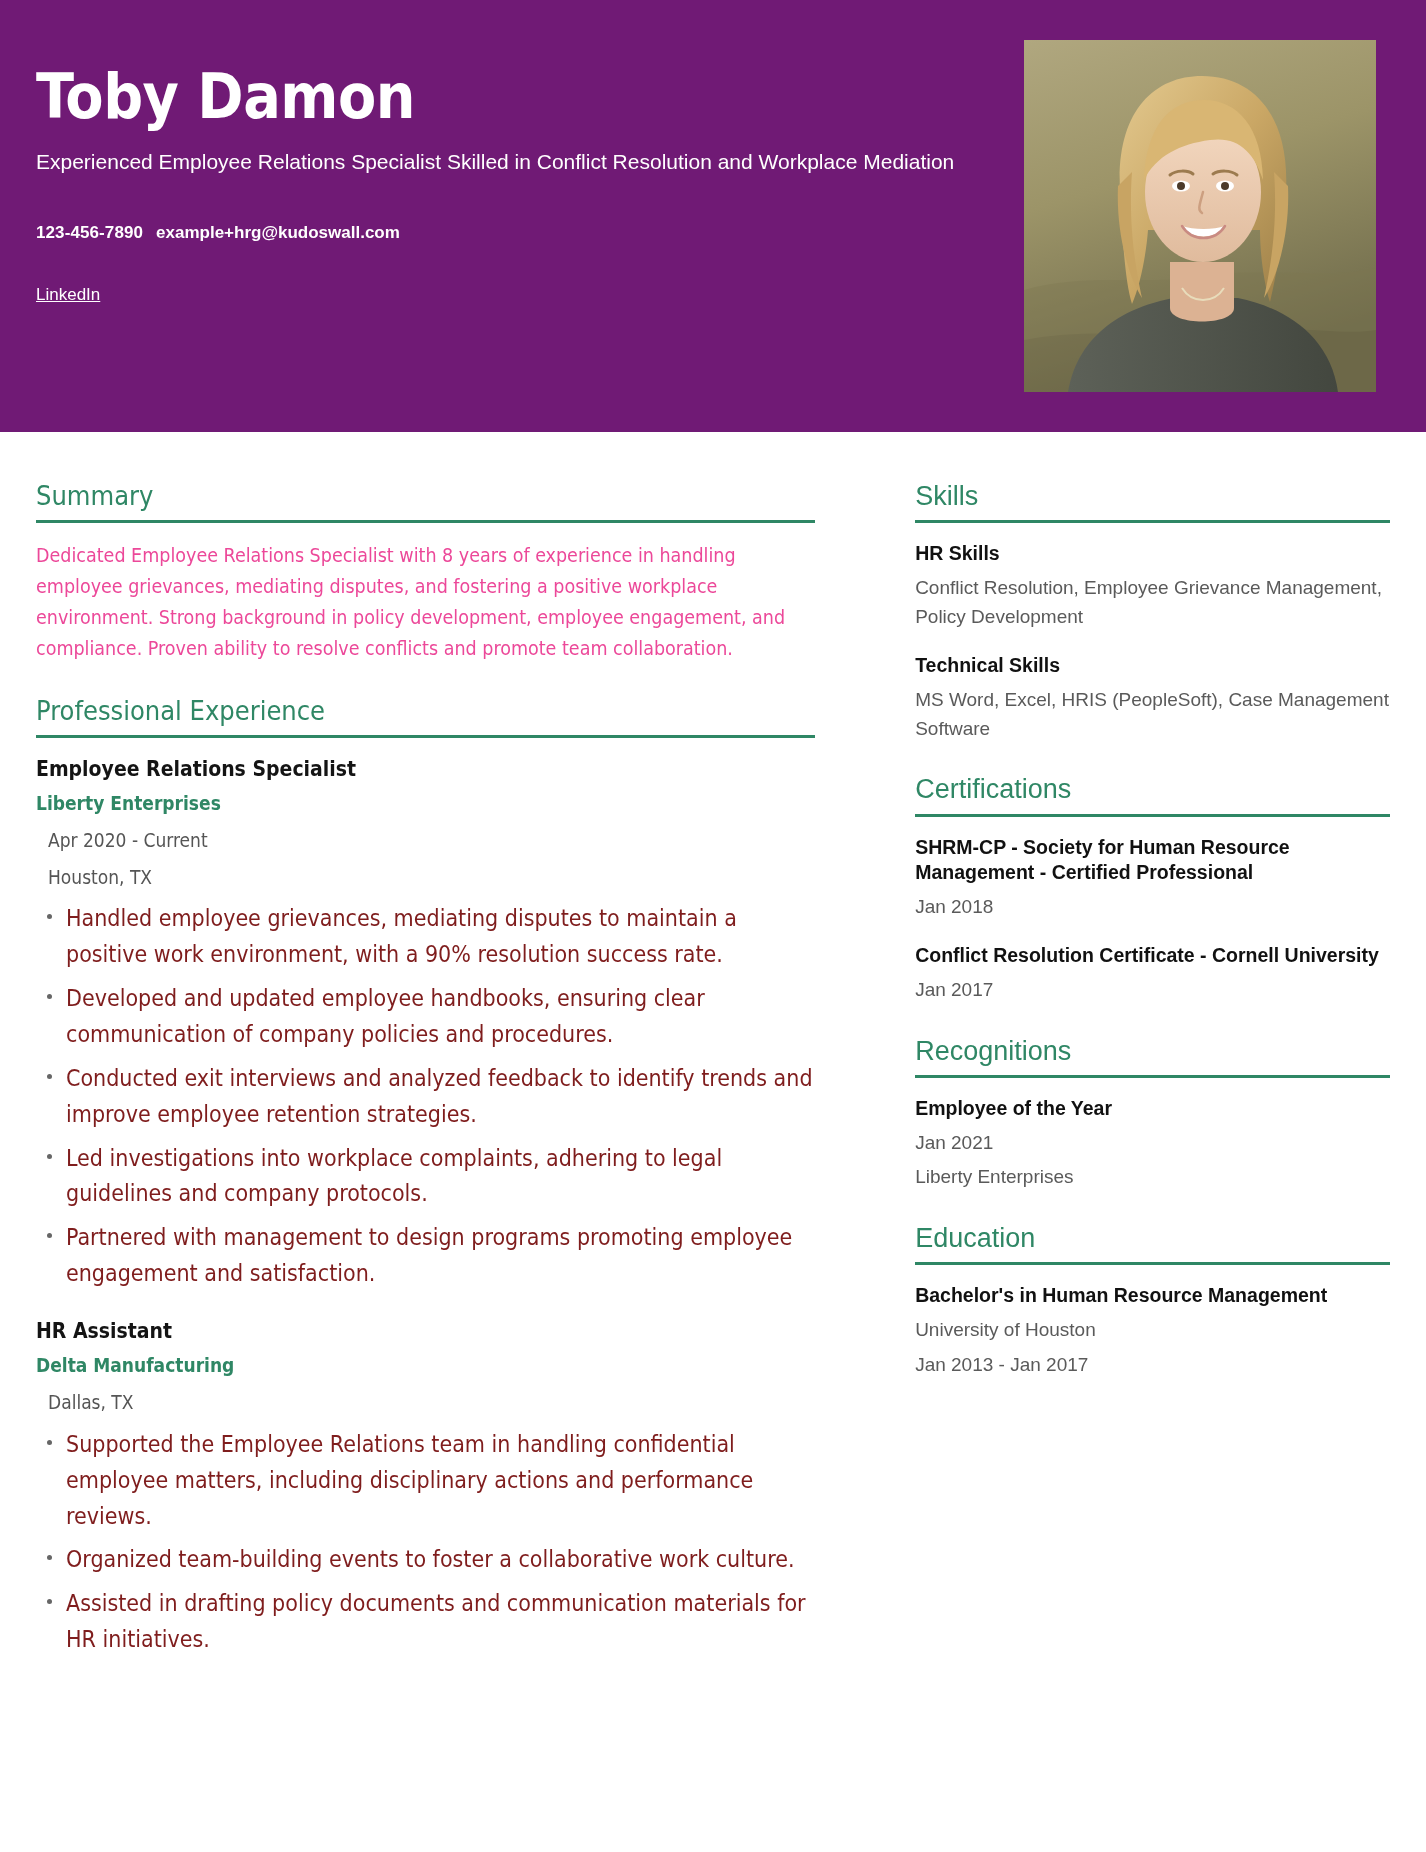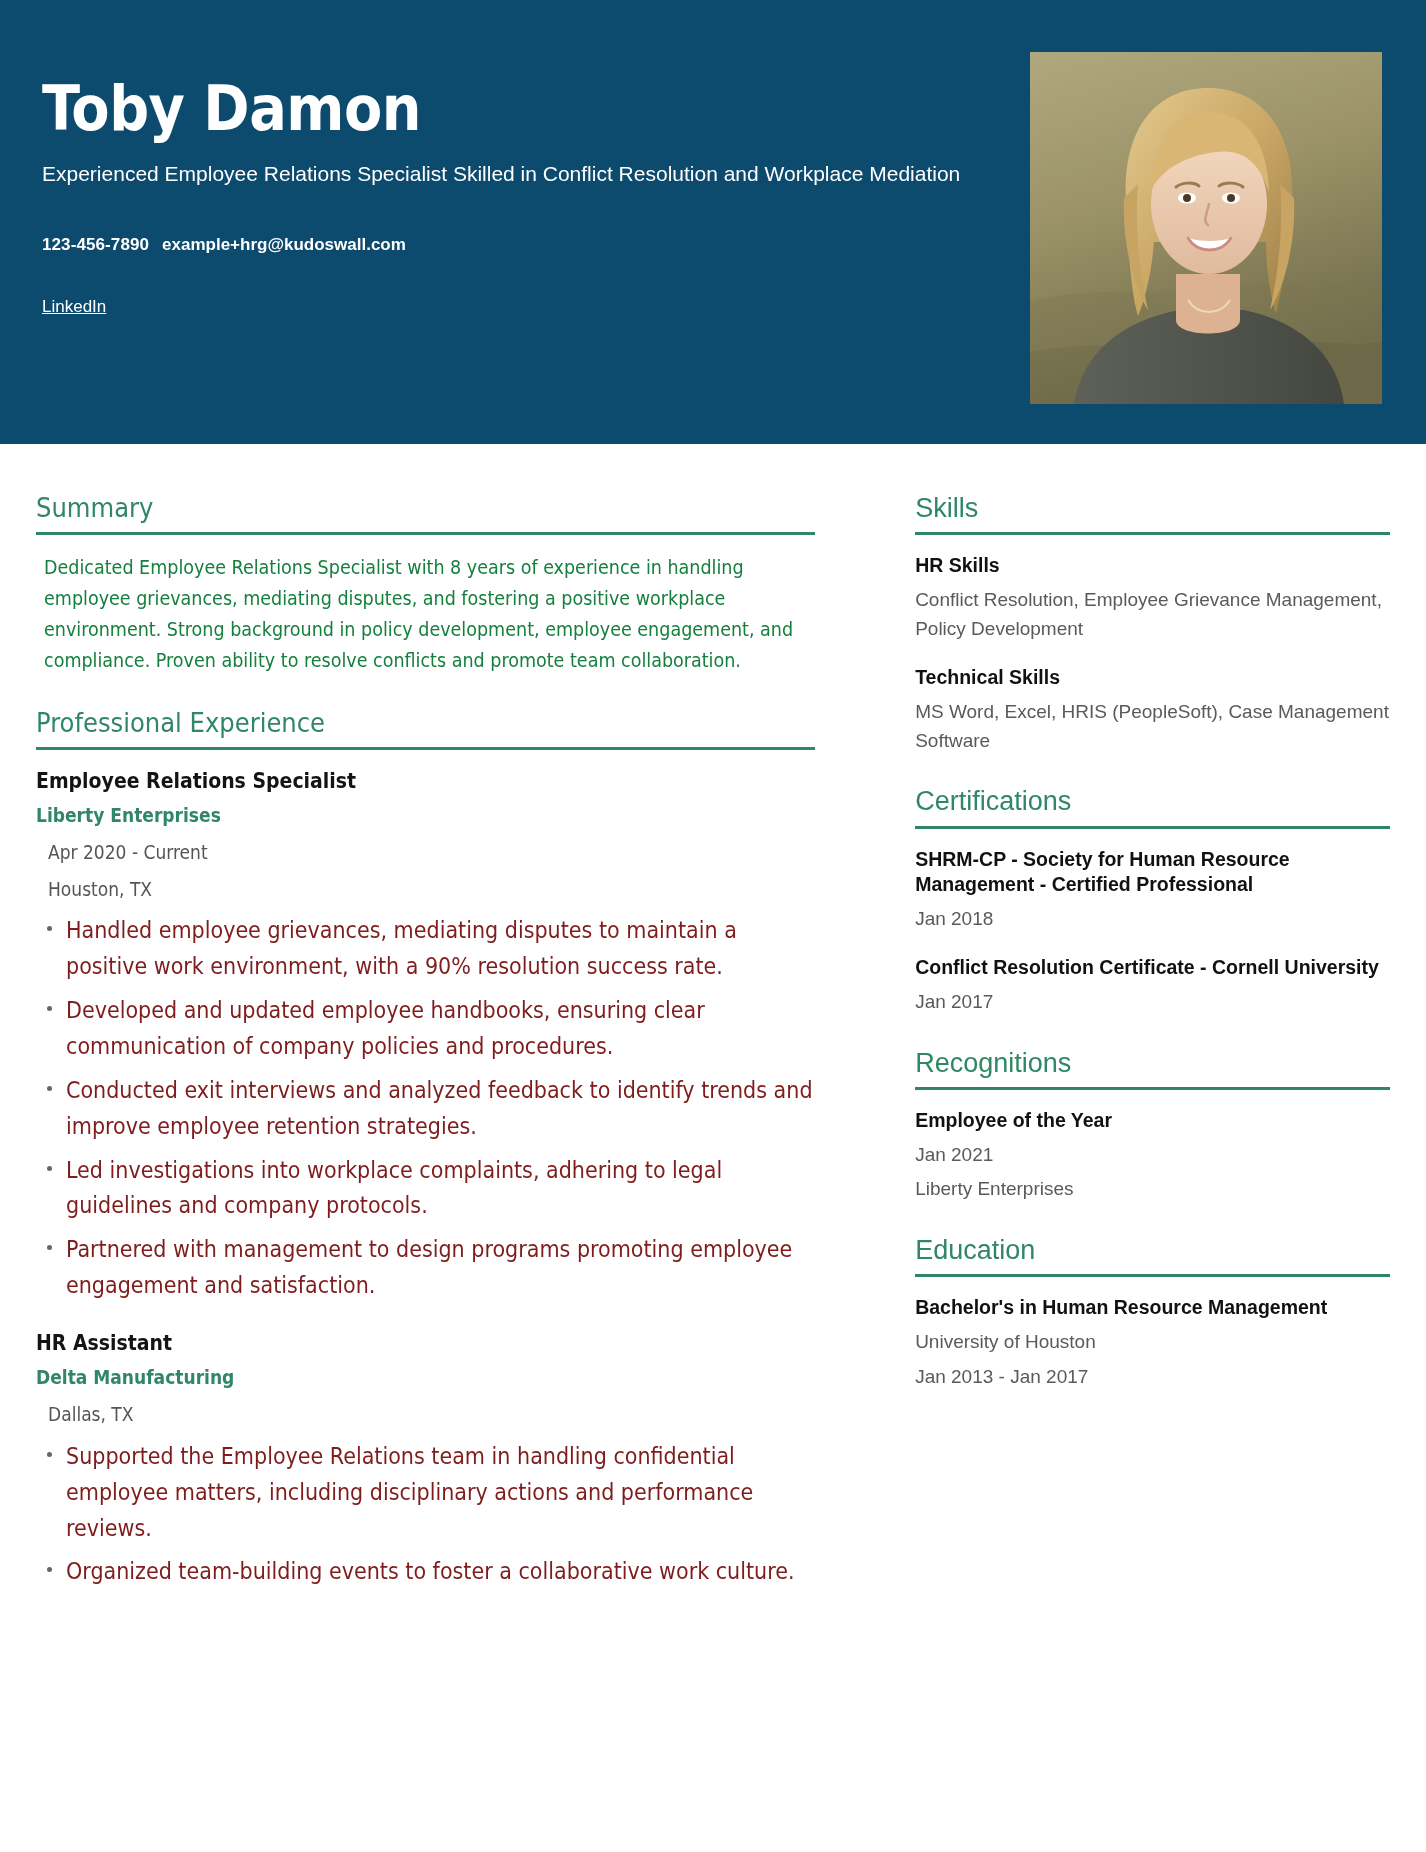--- a/index.html
+++ b/index.html
@@ -9,26 +9,26 @@
     width: 1426px;
     min-height: 1852px;
     background: #ffffff;
     font-family: "Liberation Sans", sans-serif;
     color: #4d4d4d;
     -webkit-font-smoothing: antialiased;
   }
 
   
   .header {
-    background: #0c4a6e;
+    background: #701a75;
     color: #ffffff;
-    padding: 52px 44px 40px 36px;
+    padding: 40px 44px 40px 36px;
     display: flex;
     align-items: flex-start;
-    justify-content: flex-end;
+    justify-content: flex-start;
     min-height: 426px;
   }
   .header-left { flex: 1 1 auto; padding-top: 24px; max-width: 960px; }
   .name {
     font-family: "DejaVu Sans Condensed", "Liberation Sans Narrow", "Liberation Sans", sans-serif;
     font-size: 62px;
     font-weight: bold;
     line-height: 1.06;
     letter-spacing: -0.5px;
     margin: 0 0 16px 0;
@@ -101,22 +101,22 @@
   .section { margin-bottom: 30px; }
   .section:last-child { margin-bottom: 0; }
 
   
   .col-main, .col-main p, .col-main li {
     font-family: "DejaVu Sans Condensed", "Liberation Sans Narrow", "Liberation Sans", sans-serif;
   }
   .summary-text {
     font-size: 19.5px;
     line-height: 1.58;
-    margin: 8px;
-    color: #15803d;
+    margin: 0;
+    color: #ec4899;
   }
 
   .job { margin-bottom: 26px; }
   .job:last-child { margin-bottom: 0; }
   .job-title {
     font-size: 21px;
     font-weight: bold;
     color: #141414;
     margin: 0 0 10px 0;
     line-height: 1.25;
@@ -279,20 +279,21 @@
         </ul>
       </div>
 
       <div class="job">
         <div class="job-title">HR Assistant</div>
         <div class="job-company">Delta Manufacturing</div>
         <div class="job-location">Dallas, TX</div>
         <ul class="bullets">
           <li>Supported the Employee Relations team in handling confidential employee matters, including disciplinary actions and performance reviews.</li>
           <li>Organized team-building events to foster a collaborative work culture.</li>
+          <li>Assisted in drafting policy documents and communication materials for HR initiatives.</li>
         </ul>
       </div>
     </section>
 
   </main>
 
   <aside class="col-side">
 
     <section class="section">
       <h2 class="section-title">Skills</h2>

